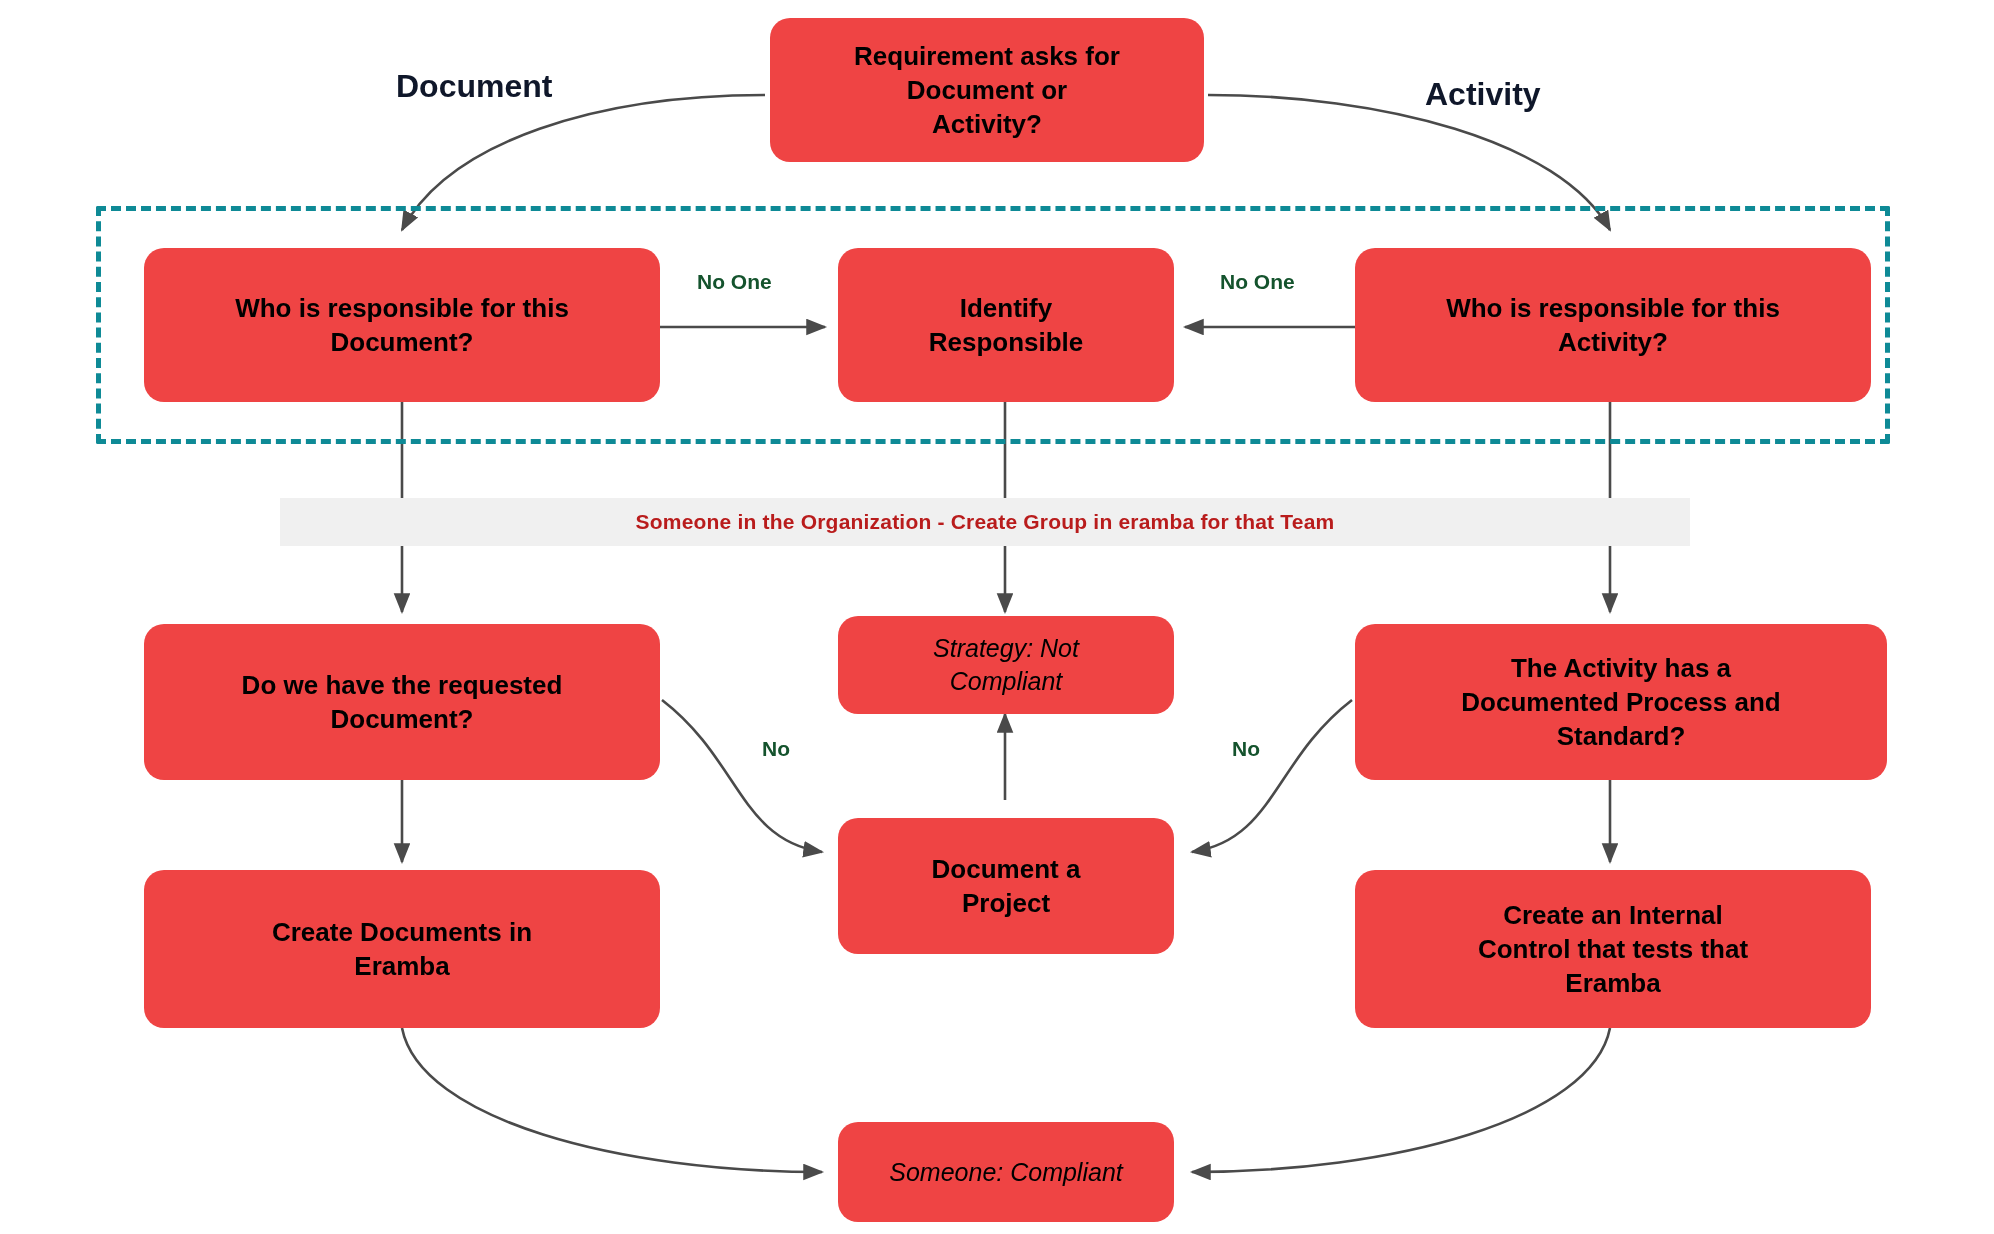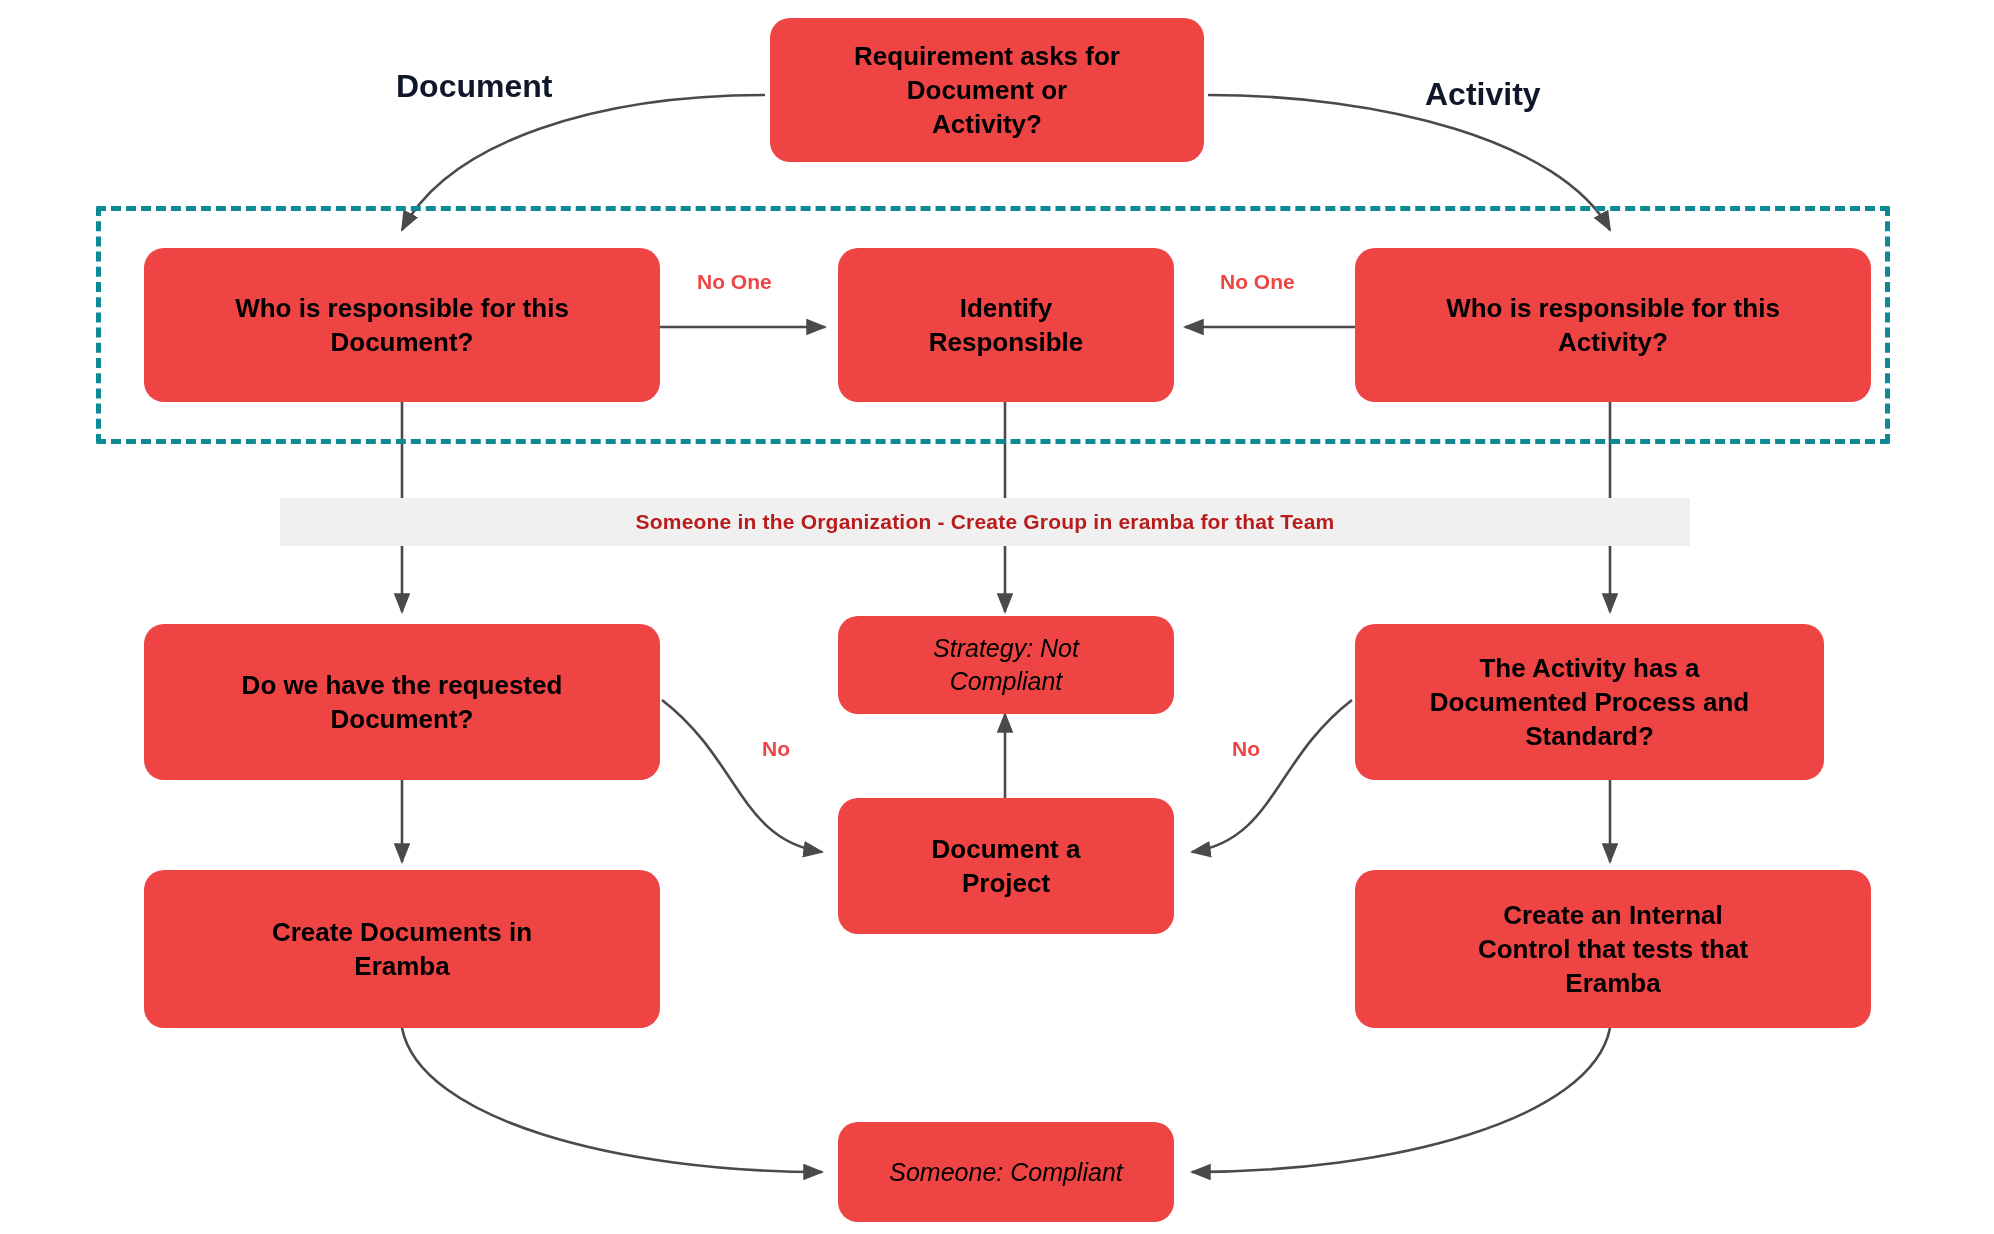--- a/index.html
+++ b/index.html
@@ -63,21 +63,21 @@
     justify-content: center;
     color: #b91c1c;
     font-weight: bold;
     font-size: 21px;
     letter-spacing: 0.2px;
     box-sizing: border-box;
     font-family: "Liberation Sans", sans-serif;
   }
   .edge-label {
     position: absolute;
-    color: #ef4444;
+    color: #14532d;
     font-weight: bold;
     font-size: 21px;
     white-space: nowrap;
     font-family: "Liberation Sans", sans-serif;
   }
   .branch-label {
     position: absolute;
     color: #0f172a;
     font-weight: bold;
     font-size: 32px;
@@ -152,28 +152,28 @@
 
   <div class="node" style="left:1355px; top:248px; width:516px; height:154px;">Who is responsible for this
 Activity?</div>
 
   <div class="node" style="left:144px; top:624px; width:516px; height:156px;">Do we have the requested
 Document?</div>
 
   <div class="node italic" style="left:838px; top:616px; width:336px; height:98px;">Strategy: Not
 Compliant</div>
 
-  <div class="node" style="left:1355px; top:624px; width:469px; height:156px;">The Activity has a
+  <div class="node" style="left:1355px; top:624px; width:532px; height:156px;">The Activity has a
 Documented Process and
 Standard?</div>
 
   <div class="node" style="left:144px; top:870px; width:516px; height:158px;">Create Documents in
 Eramba</div>
 
-  <div class="node" style="left:838px; top:798px; width:336px; height:136px;">Document a
+  <div class="node" style="left:838px; top:818px; width:336px; height:136px;">Document a
 Project</div>
 
   <div class="node" style="left:1355px; top:870px; width:516px; height:158px;">Create an Internal
 Control that tests that
 Eramba</div>
 
   <div class="node italic" style="left:838px; top:1122px; width:336px; height:100px;">Someone: Compliant</div>
 
 </div>
 

